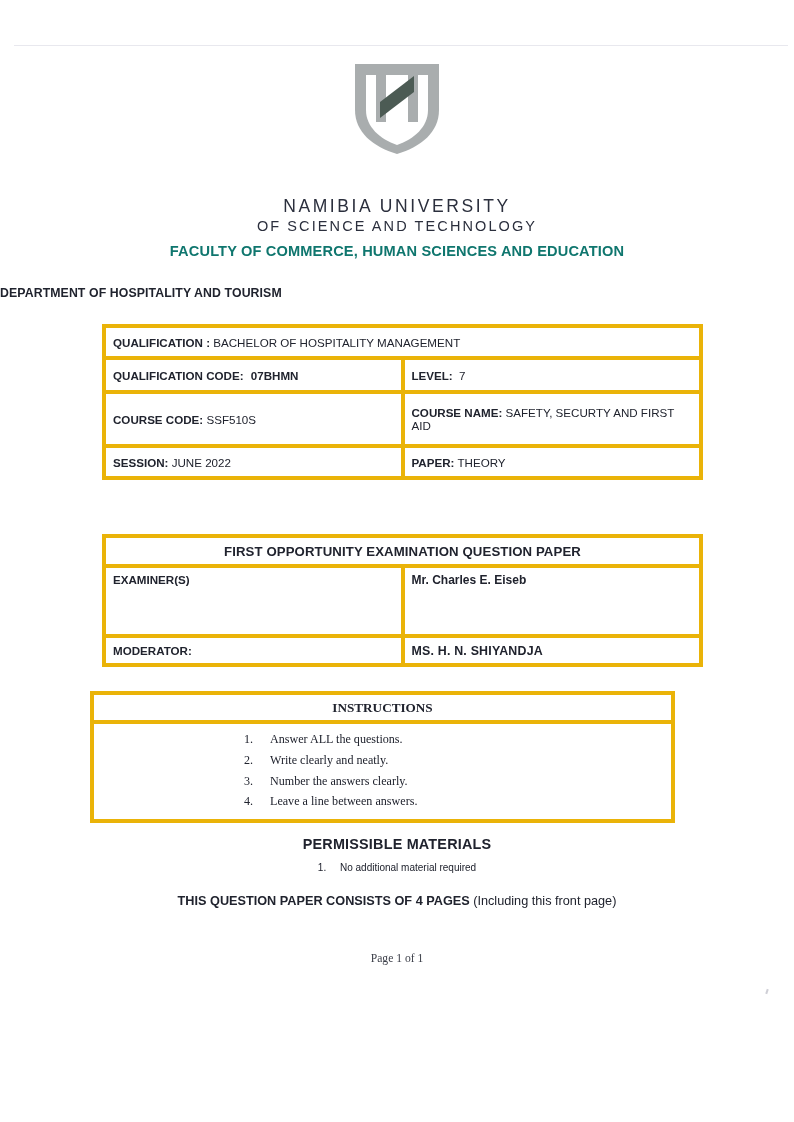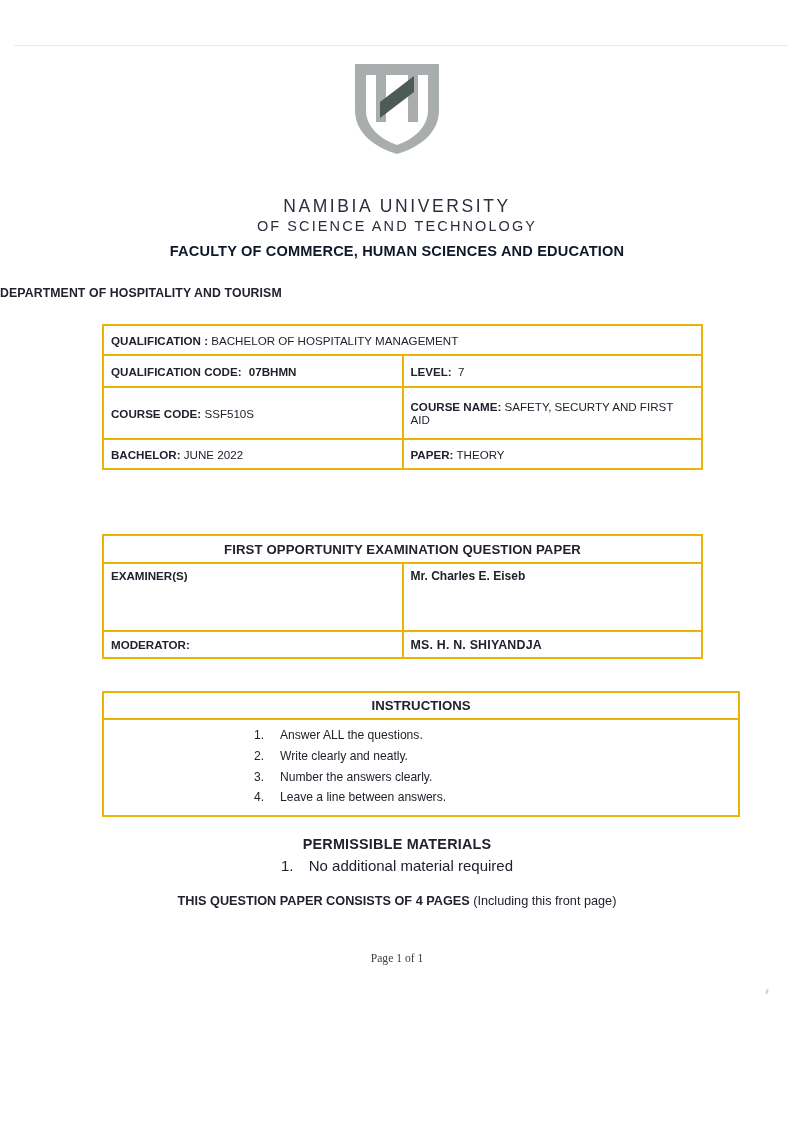--- a/index.html
+++ b/index.html
@@ -75,42 +75,42 @@
 
   
   .faculty {
     position: absolute;
     top: 243px;
     left: 0; right: 0;
     text-align: center;
     font-size: 14.6px;
     font-weight: bold;
     letter-spacing: .15px;
-    color: #0f172a;
+    color: #0f766e;
   }
   .department {
     position: absolute;
     top: 286px;
     left: 0; right: 0;
     text-align: left;
     font-size: 12.3px;
     font-weight: bold;
     letter-spacing: .1px;
     color: #20232e;
   }
 
   
   table.doc {
     position: absolute;
     border-collapse: collapse;
     table-layout: fixed;
     background: #fff;
   }
   table.doc td {
-    border: 2px solid #eab308;
+    border: 4px solid #eab308;
     padding: 4px 7px;
     font-size: 11.6px;
     color: #20232e;
     vertical-align: middle;
   }
   .lbl { font-weight: bold; }
 
   
   #qual-table {
     left: 102px;
@@ -137,23 +137,24 @@
     height: 18px;
     letter-spacing: .1px;
   }
   #exam-table td.examiner-label { height: 57px; vertical-align: top; padding-top: 5px; }
   #exam-table td.examiner-value { height: 57px; vertical-align: top; padding-top: 5px; font-size: 12px; font-weight: bold; }
   #exam-table td.mod-label { height: 17px; }
   #exam-table td.mod-value { height: 17px; font-size: 12.4px; font-weight: bold; letter-spacing: .2px; }
 
   
   #instructions-table {
-    left: 102px;
+    left: 90px;
     top: 691px;
-    width: 638px;
+    width: 585px;
+    font-family: Liberation Serif, serif;
   }
   #instructions-table td.title {
     text-align: center;
     font-weight: bold;
     font-size: 13.2px;
     height: 17px;
     border-bottom: 1px solid #2a2d38;
   }
   #instructions-table td.body {
     padding: 5px 0 7px 0;
@@ -191,21 +192,21 @@
     margin-top: 18px;
   }
   .permissible-list {
     position: absolute;
     top: 857px;
     left: 0; right: 0;
     text-align: center;
   }
   .permissible-list .item {
     display: inline-block;
-    font-size: 15px;
+    font-size: 10px;
     color: #20232e;
     text-align: left;
   }
   .permissible-list .item .num { margin-right: 11px; }
 
   .consists {
     position: absolute;
     top: 894px;
     left: 0; right: 0;
     text-align: center;
@@ -280,21 +281,21 @@
         <span class="lbl">COURSE CODE:</span>
         <span>SSF510S</span>
       </td>
       <td>
         <span class="lbl">COURSE NAME:</span>
         <span>SAFETY, SECURTY AND FIRST AID</span>
       </td>
     </tr>
     <tr class="r-session">
       <td>
-        <span class="lbl">BACHELOR:</span>
+        <span class="lbl">SESSION:</span>
         <span>JUNE 2022</span>
       </td>
       <td>
         <span class="lbl">PAPER:</span>
         <span>THEORY</span>
       </td>
     </tr>
   </tbody>
     </table>
 

